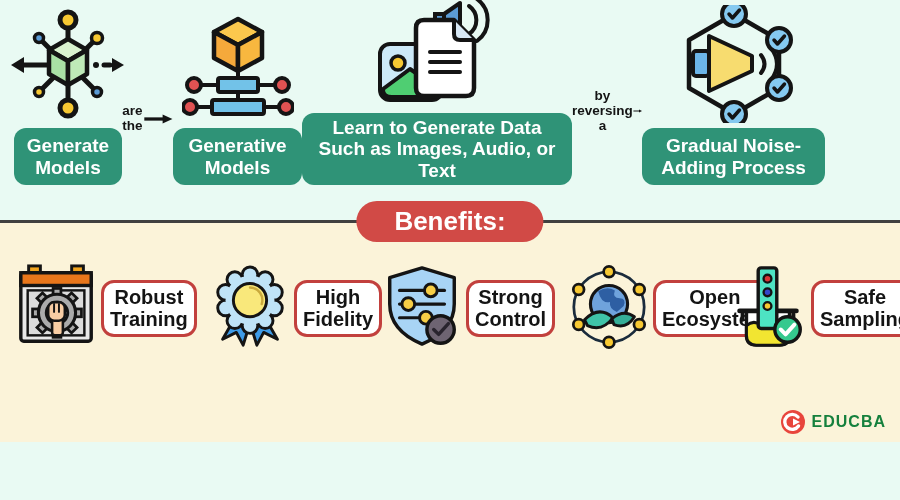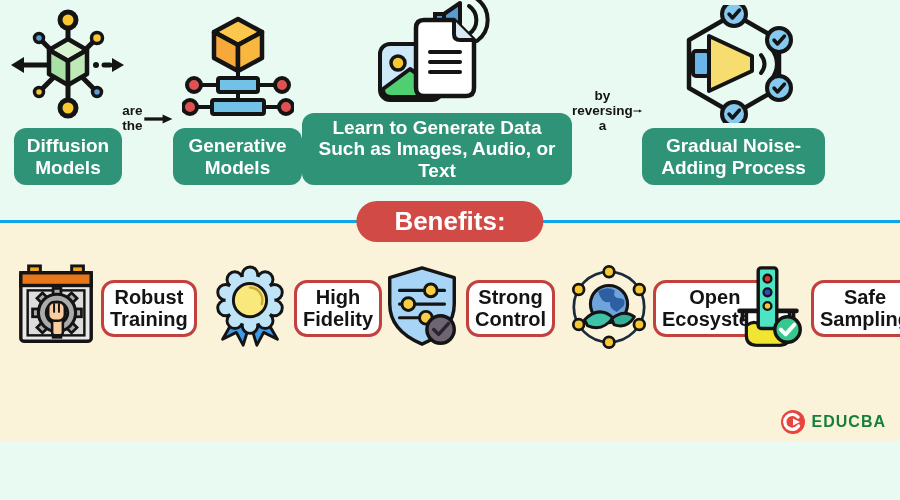--- a/index.html
+++ b/index.html
@@ -58,21 +58,21 @@
     font-size: 13.5px; font-weight: bold; color: #141414;
     text-align: center; line-height: 1.12; margin-bottom: 2px;
   }
   .cw1 .conn-label { width: 32px; }
   .cw3 .conn-label { width: 64px; }
   .arrow-svg { display: block; }
 
   
   .benefits-section {
     height: 222px; background: #FBF3D9; flex: none;
-    border-top: 3px solid #0ea5e9;
+    border-top: 3px solid #404040;
     position: relative;
   }
   .benefits-pill {
     position: absolute; top: -22px; left: 50%; transform: translateX(-50%);
     background: #D14A46; color: #FFFFFF;
     font-size: 26px; font-weight: bold;
     padding: 5px 38px; border-radius: 24px;
     white-space: nowrap;
   }
   .benefits-row {
@@ -135,21 +135,21 @@
               <polygon points="79,43 60,54 60,78 79,67" fill="#BFEAB8"></polygon>
             </g>
             <circle cx="60" cy="13" r="8" fill="#F7C832" stroke="#141414" stroke-width="5"></circle>
             <circle cx="60" cy="101" r="8" fill="#F7C832" stroke="#141414" stroke-width="5"></circle>
             <circle cx="31" cy="31" r="4.5" fill="#5B9BD5" stroke="#141414" stroke-width="3.5"></circle>
             <circle cx="89" cy="31" r="5.5" fill="#F7C832" stroke="#141414" stroke-width="3.5"></circle>
             <circle cx="31" cy="85" r="4.5" fill="#F7C832" stroke="#141414" stroke-width="3.5"></circle>
             <circle cx="89" cy="85" r="4.5" fill="#5B9BD5" stroke="#141414" stroke-width="3.5"></circle>
           </svg>
         </div>
-        <div class="flow-box">Diffusion Models</div>
+        <div class="flow-box">Generate Models</div>
       </div>
 
       <div class="connector cw1">
         <div class="conn-label">are the</div>
         <svg class="arrow-svg" width="46" height="16" viewBox="0 0 46 16">
           <line x1="2" y1="8" x2="32" y2="8" stroke="#141414" stroke-width="5"></line>
           <polygon points="30,1 45,8 30,15" fill="#141414"></polygon>
         </svg>
       </div>
 

